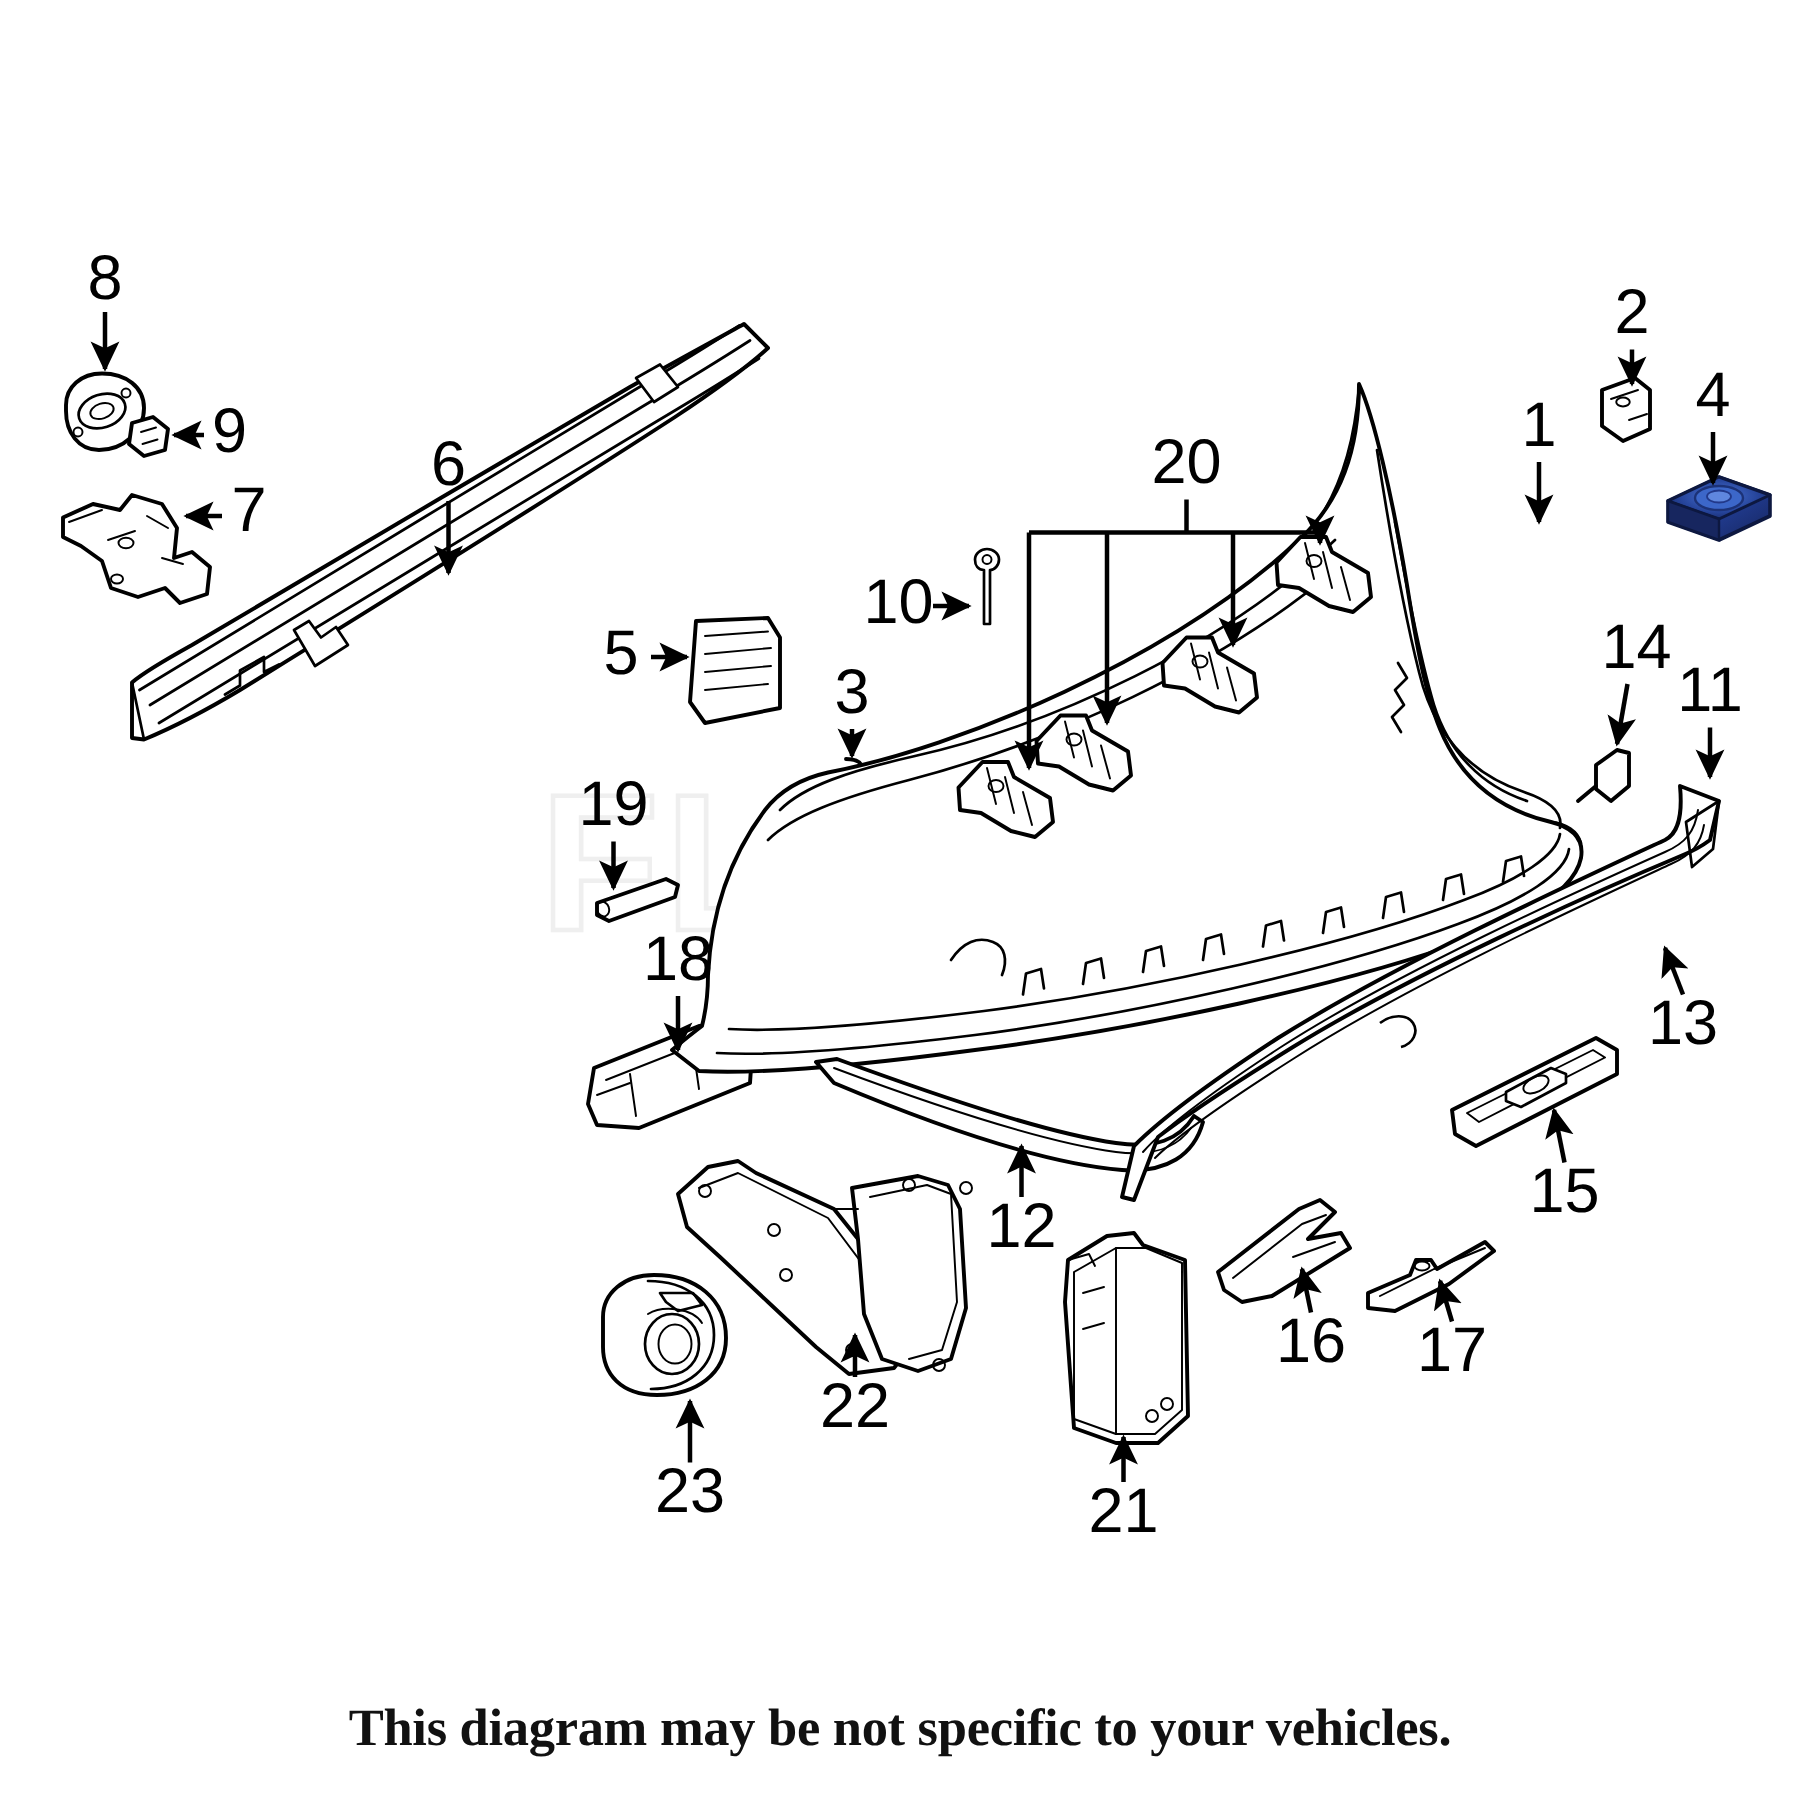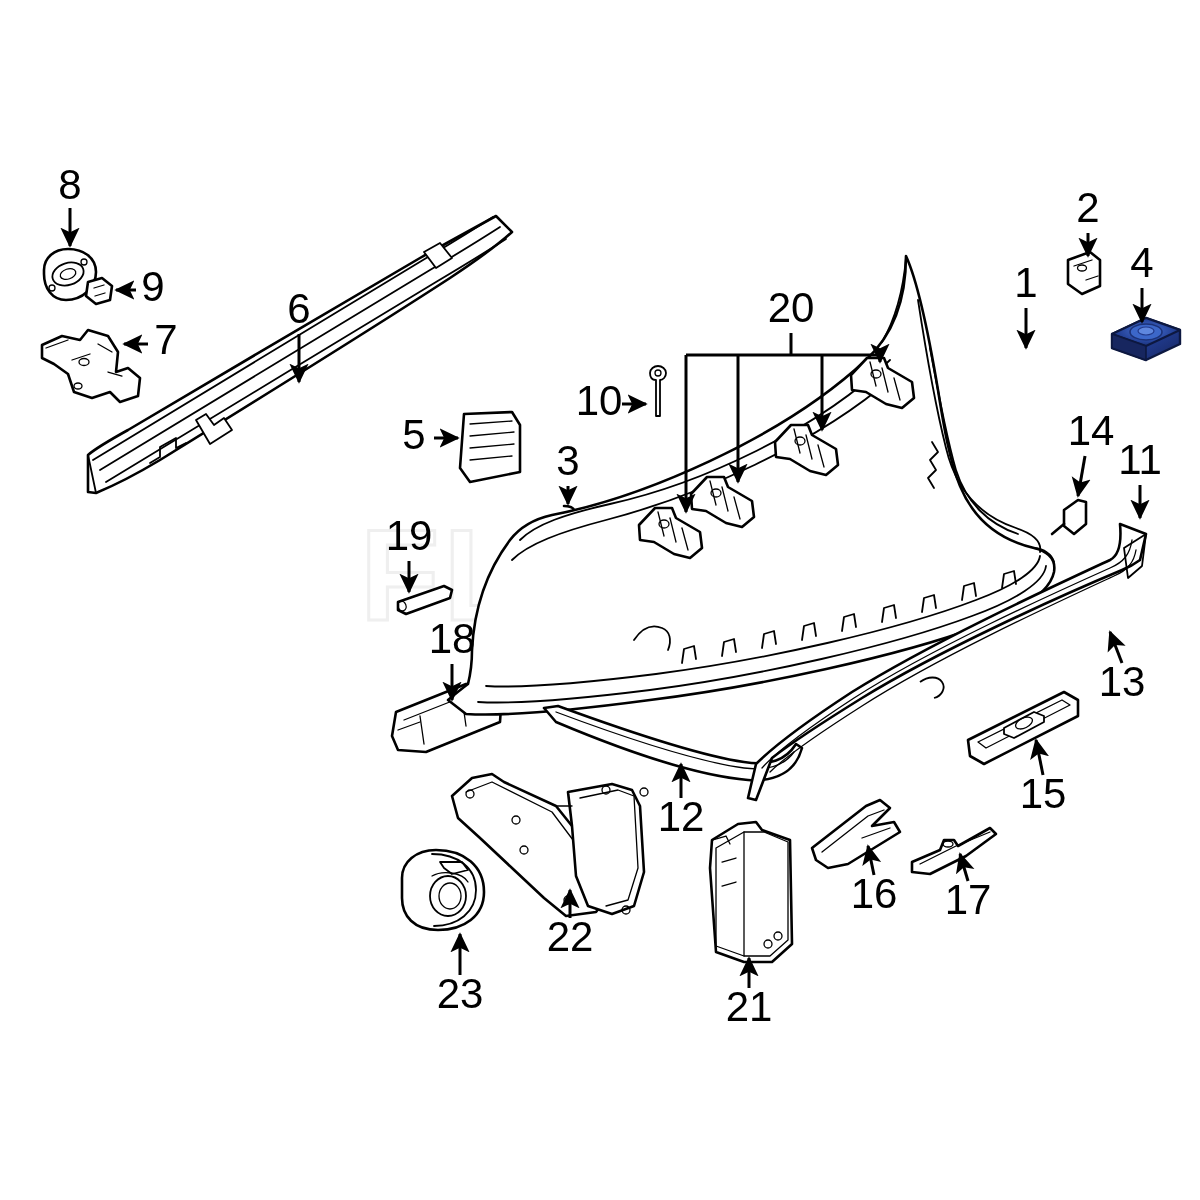--- a/index.html
+++ b/index.html
@@ -405,14 +405,15 @@
       <text class="callout-label" x="1043" y="797">15</text>
       <text class="callout-label" x="874" y="897">16</text>
       <text class="callout-label" x="968" y="903">17</text>
       <text class="callout-label" x="570" y="940">22</text>
       <text class="callout-label" x="749" y="1010">21</text>
       <text class="callout-label" x="460" y="997">23</text>
     </g>
 
   </svg>
 
+  <div class="disclaimer">This diagram may be not specific to your vehicles.</div>
 
 </div>
 
 </body></html>

